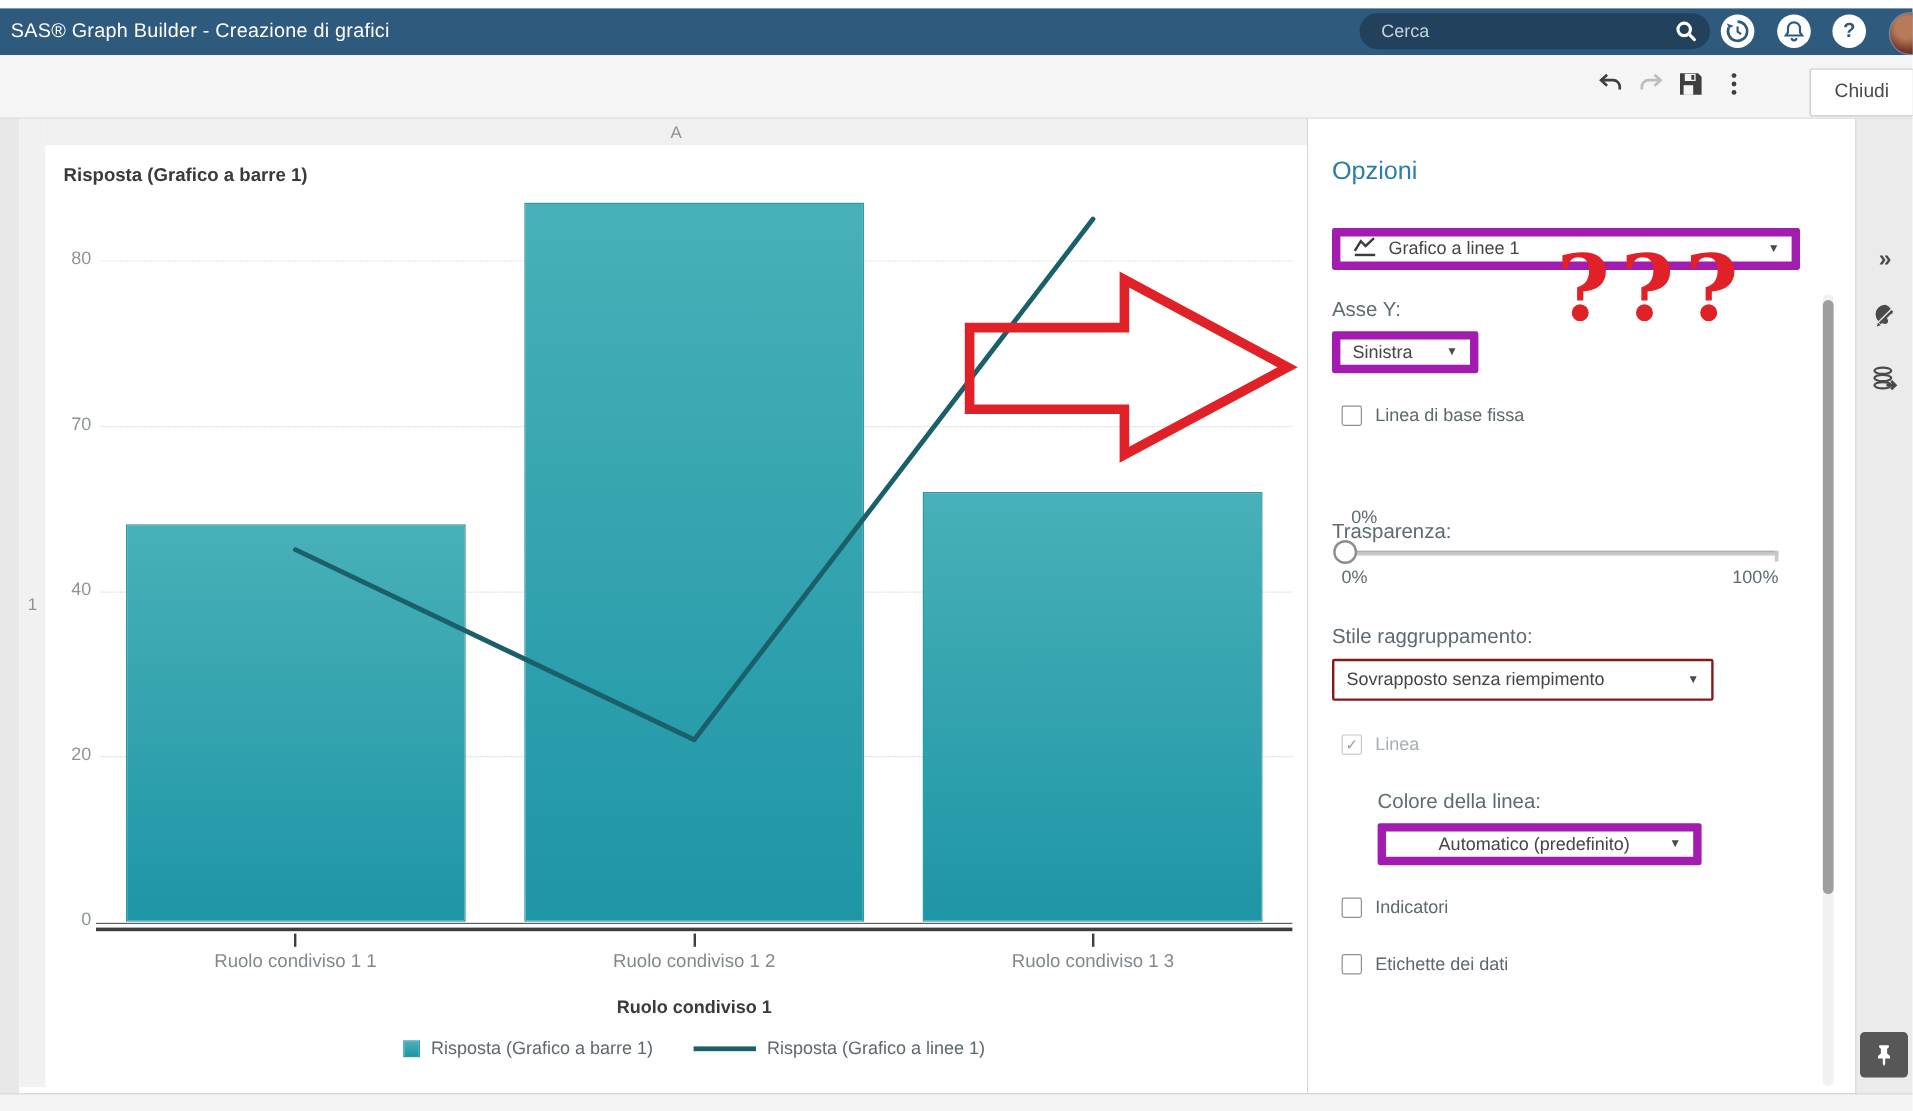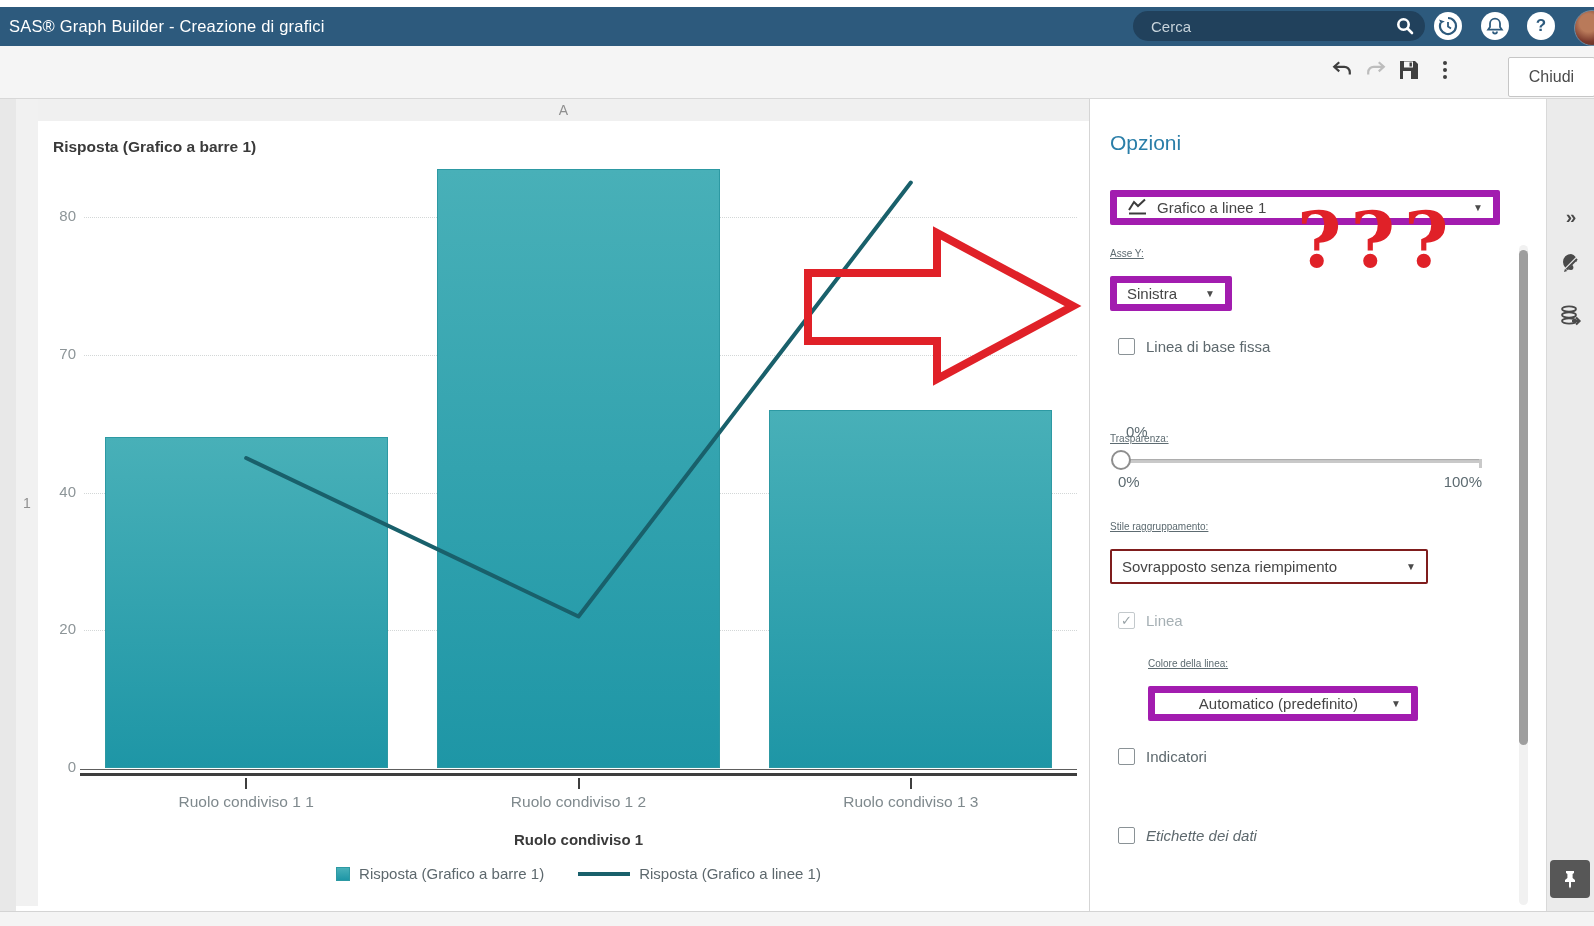--- a/index.html
+++ b/index.html
@@ -62,21 +62,21 @@
   .legend-line{width:52px;height:4px;display:inline-block;}
   .legend-text{font-size:15px;color:#5d686d;}
 
   
   #options{position:absolute;left:1090px;top:99px;width:456px;height:812px;background:#fff;}
   #opt-title{position:absolute;left:20px;top:32px;font-size:21px;color:#2a7ea8;}
   .dd{position:absolute;height:35px;background:#fff;border:7px solid #a21caf;border-radius:2px;
       box-sizing:border-box;display:flex;align-items:center;padding:0 10px;gap:9px;
       font-size:15px;color:#454545;cursor:pointer;}
   .dd .caret{margin-left:auto;font-size:10px;color:#4b4b4b;}
-  .plabel{position:absolute;font-size:10px;color:#5d6b71;text-decoration:underline;}
+  .plabel{position:absolute;font-size:17px;color:#5d6b71;}
   .cbrow{position:absolute;display:flex;align-items:center;gap:11px;cursor:pointer;}
   .cbox{width:17px;height:17px;border:1px solid #8a9296;border-radius:2px;background:#fff;
         box-sizing:border-box;display:flex;align-items:center;justify-content:center;
         font-size:13px;color:#98a2a6;}
   .cbrow .cblabel{font-size:15px;color:#5d686d;}
   .cbrow.disabled .cbox{border-color:#c3c9cc;}
   .cbrow.disabled .cblabel{color:#a6b0b4;}
   #dd-grouping{border:2px solid #7f1d1d;}
   #dd-linecolor{justify-content:flex-end;}
   #dd-linecolor .caret{margin-left:9px;}
@@ -267,21 +267,21 @@
     <div class="plabel" style="left:58px;top:559px;">Colore della linea:</div>
     <div class="dd" id="dd-linecolor" style="left:58px;top:587px;width:270px;gap:24px;">
       <span>Automatico (predefinito)</span>
       <span class="caret">▼</span>
     </div>
 
     <div class="cbrow" style="left:28px;top:649px;">
       <span class="cbox"></span>
       <span class="cblabel">Indicatori</span>
     </div>
-    <div class="cbrow" style="left:28px;top:728px;font-style:italic;">
+    <div class="cbrow" style="left:28px;top:696px;">
       <span class="cbox"></span>
       <span class="cblabel">Etichette dei dati</span>
     </div>
   </div>
 
   <div id="sb-track"></div>
   <div id="sb-thumb"></div>
 
   <div id="rail">
     <div class="rail-icon" id="rail-collapse">»</div>

